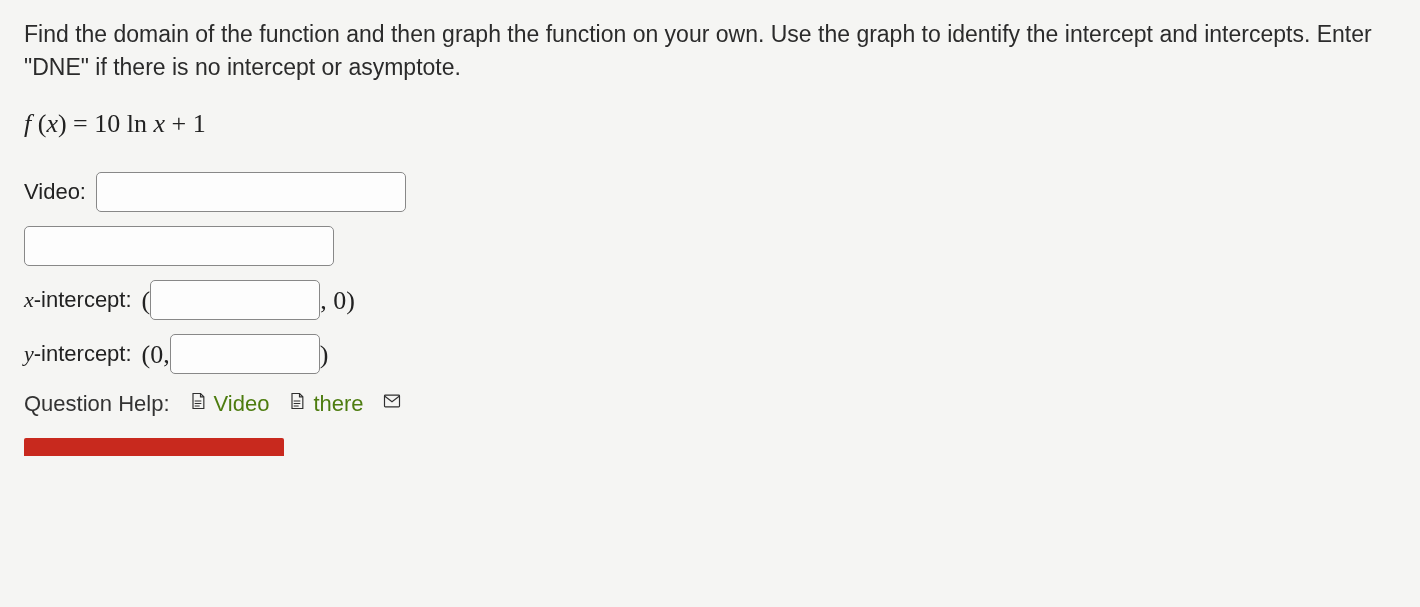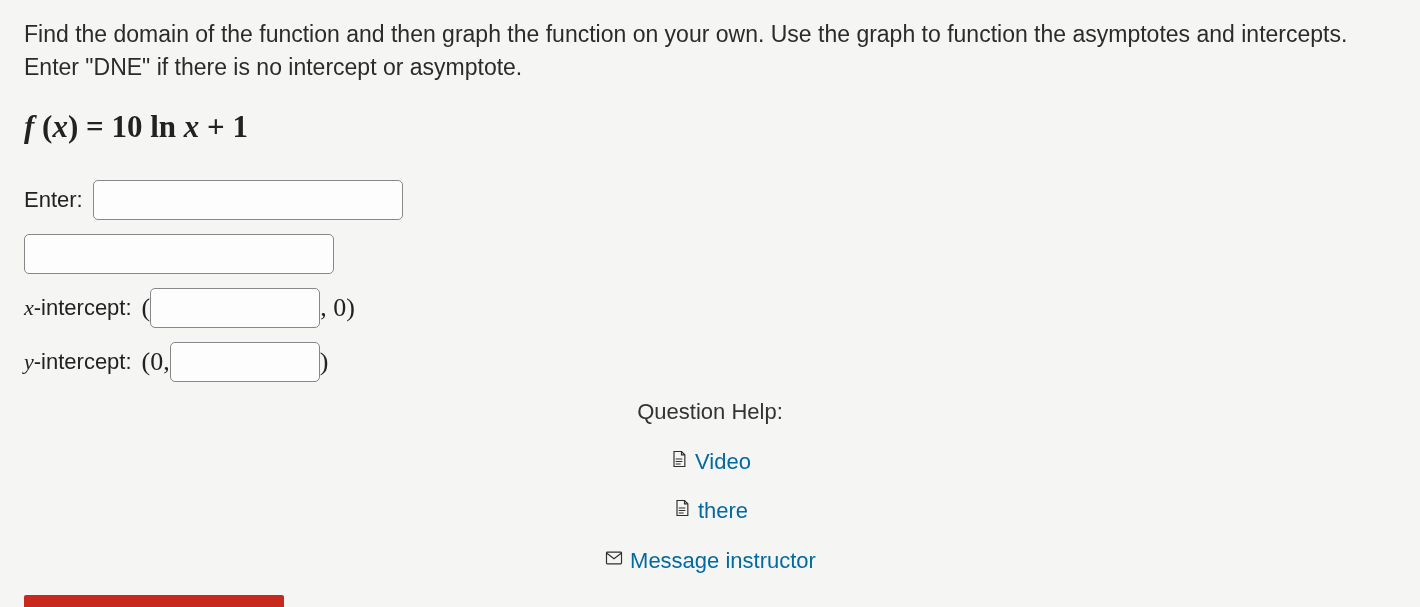--- a/index.html
+++ b/index.html
@@ -14,24 +14,23 @@
     height: 607px;
     line-height: 1.45;
   }
   .instructions {
     margin-bottom: 20px;
     font-size: 23px;
     color: #2b2b2b;
   }
   .equation {
     font-family: "Cambria Math", "STIXGeneral", Georgia, serif;
-    font-size: 31px;
+    font-size: 26px;
     font-style: italic;
     margin-bottom: 30px;
-    font-weight: bold;
   }
   .equation .roman { font-style: normal; }
   .field-row {
     display: flex;
     align-items: center;
     margin-bottom: 14px;
     font-size: 22px;
   }
   .field-row .lbl {
     margin-right: 10px;
@@ -47,54 +46,52 @@
   }
   .w-large { width: 310px; }
   .w-med   { width: 170px; }
   .w-small { width: 150px; }
   .paren { font-size: 26px; font-family: Georgia, serif; }
   .help-row {
     margin-top: 8px;
     font-size: 22px;
     color: #333;
     display: flex;
-    align-items: center;
     gap: 18px;
     flex-wrap: wrap;
-    flex-direction: column;
   }
   .help-row .hlabel { color: #333; }
   .help-link {
-    color: #0369a1;
+    color: #4d7c0f;
     text-decoration: none;
     display: inline-flex;
     align-items: center;
     gap: 6px;
     cursor: pointer;
   }
   .help-link svg { width: 20px; height: 20px; stroke: #2f2f2f; fill: none; stroke-width: 1.4; }
   .redbtn {
     margin-top: 18px;
     width: 260px;
     height: 18px;
     background: #c8291e;
     border-radius: 2px 2px 0 0;
   }
 </style>
 </head>
 <body>
 
-<div class="instructions">Find the domain of the function and then graph the function on your own. Use the graph to function the asymptotes and intercepts. Enter "DNE" if there is no intercept or asymptote.</div>
+<div class="instructions">Find the domain of the function and then graph the function on your own. Use the graph to identify the intercept and intercepts. Enter "DNE" if there is no intercept or asymptote.</div>
 
 <div class="equation">
   <span>f</span><span class="roman"> (</span><span>x</span><span class="roman">) = </span><span class="roman">10 </span><span class="roman">ln </span><span>x</span><span class="roman"> + 1</span>
 </div>
 
 <div class="field-row">
-  <span class="lbl">Enter:</span>
+  <span class="lbl">Video:</span>
   <input class="text-box w-large" type="text" value="" style="">
 </div>
 
 <div class="field-row">
   <input class="text-box w-large" type="text" value="" style="">
 </div>
 
 <div class="field-row">
   <span class="lbl"><span class="math-var">x</span><span>-intercept: </span></span>
   <span class="paren">(</span>
@@ -135,17 +132,16 @@
   </a>
 
 
   <a class="help-link">
     <span>
       <svg viewBox="0 0 24 24">
           <rect x="3" y="5" width="18" height="14" rx="1"></rect>
           <path d="M3 6l9 7 9-7"></path>
         </svg>
     </span>
-    <span>Message instructor</span>
   </a>
 </div>
 
 <div class="redbtn"></div>
 
 </body></html>

